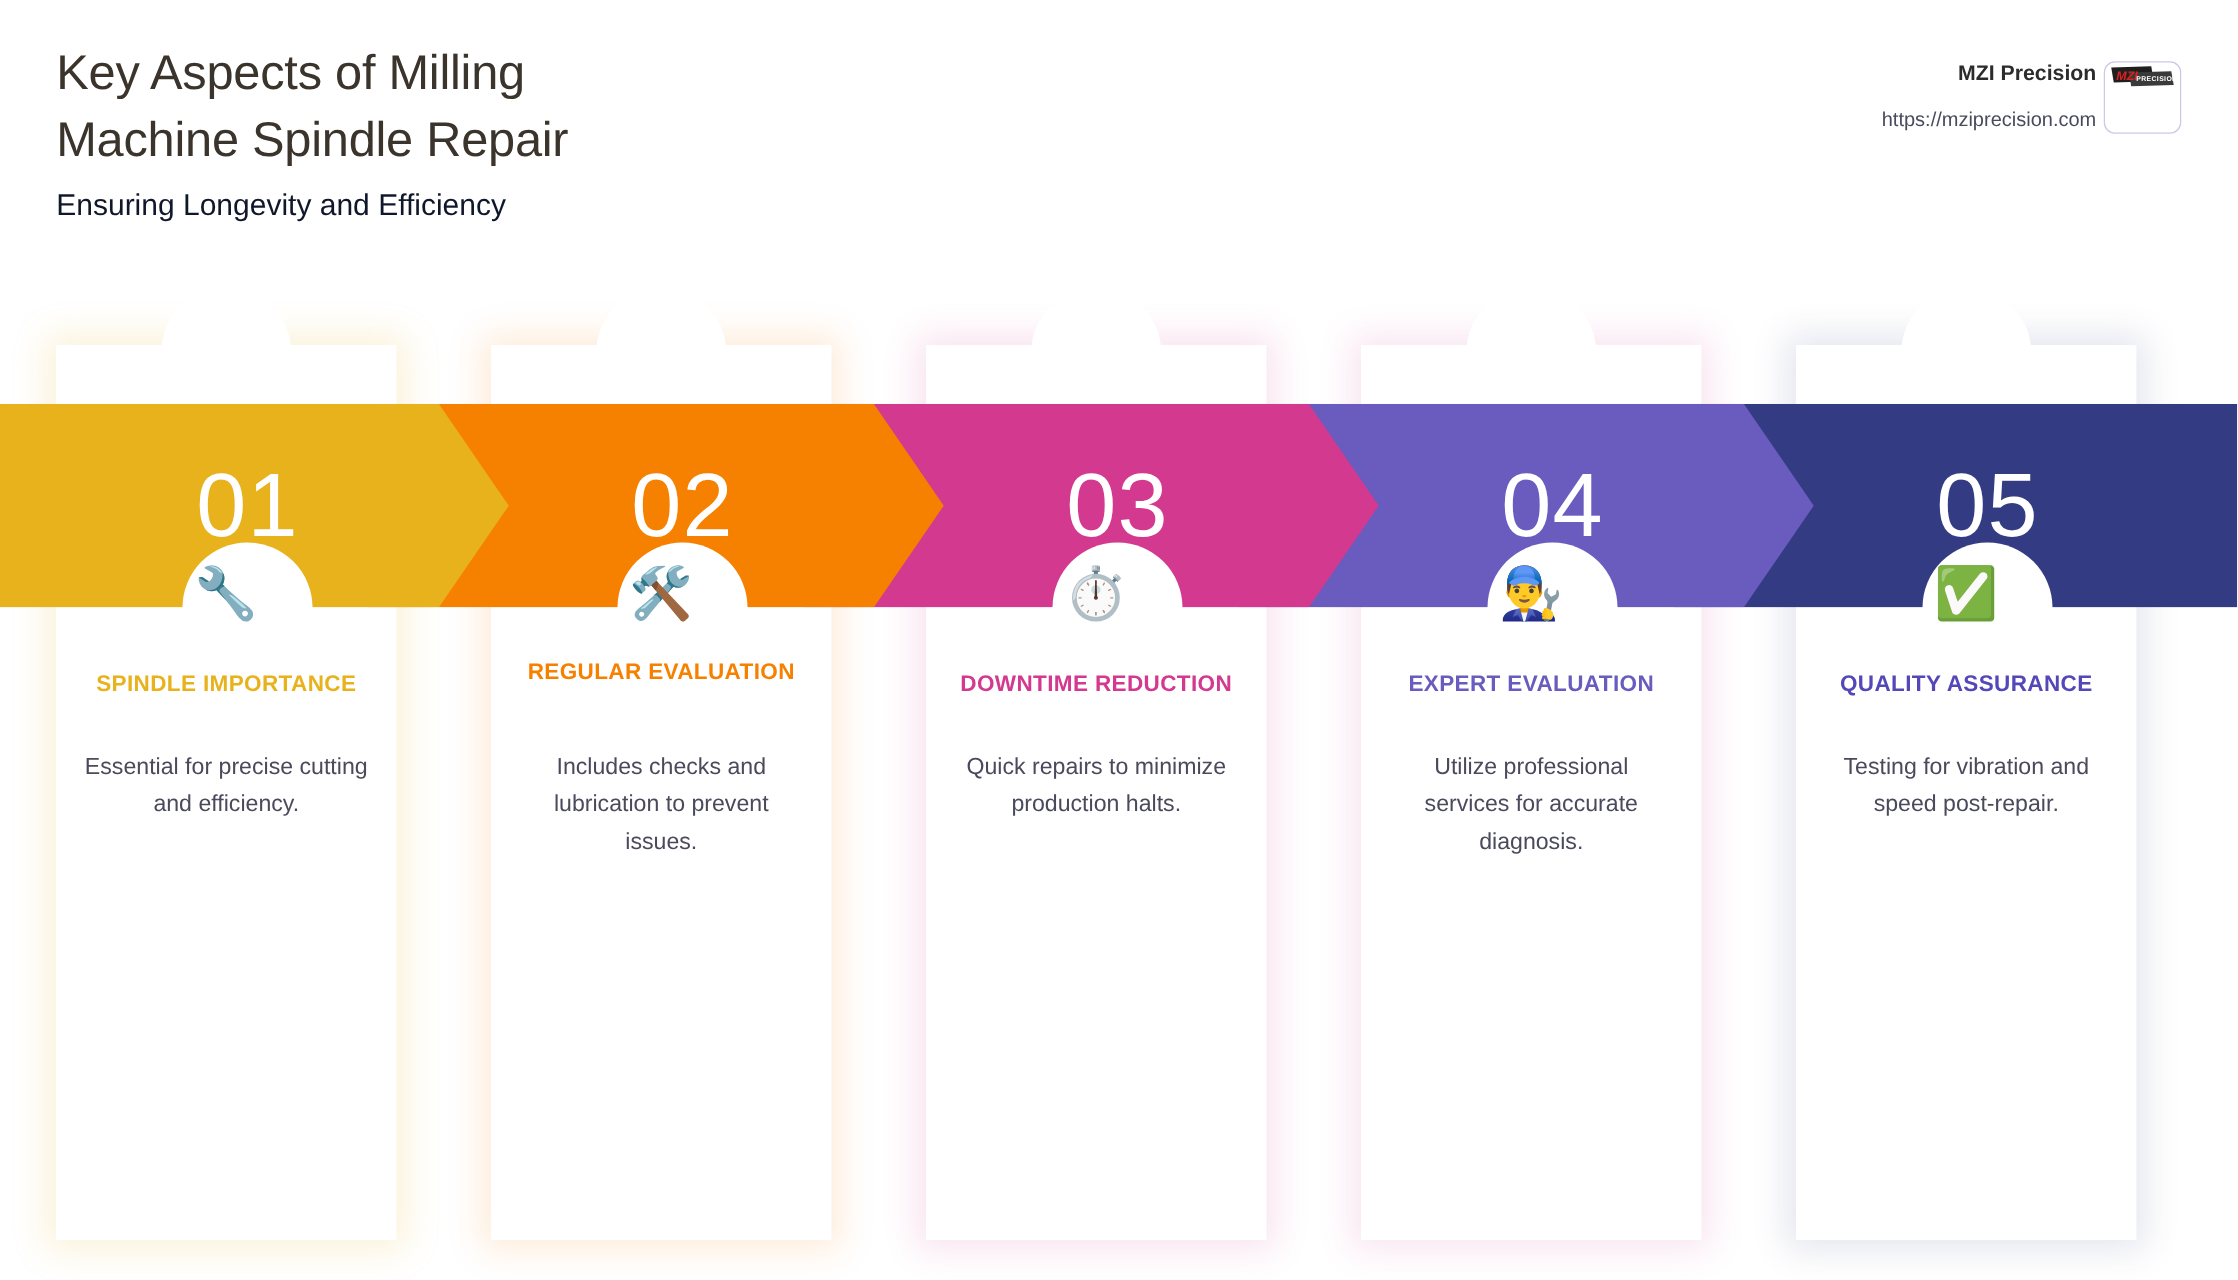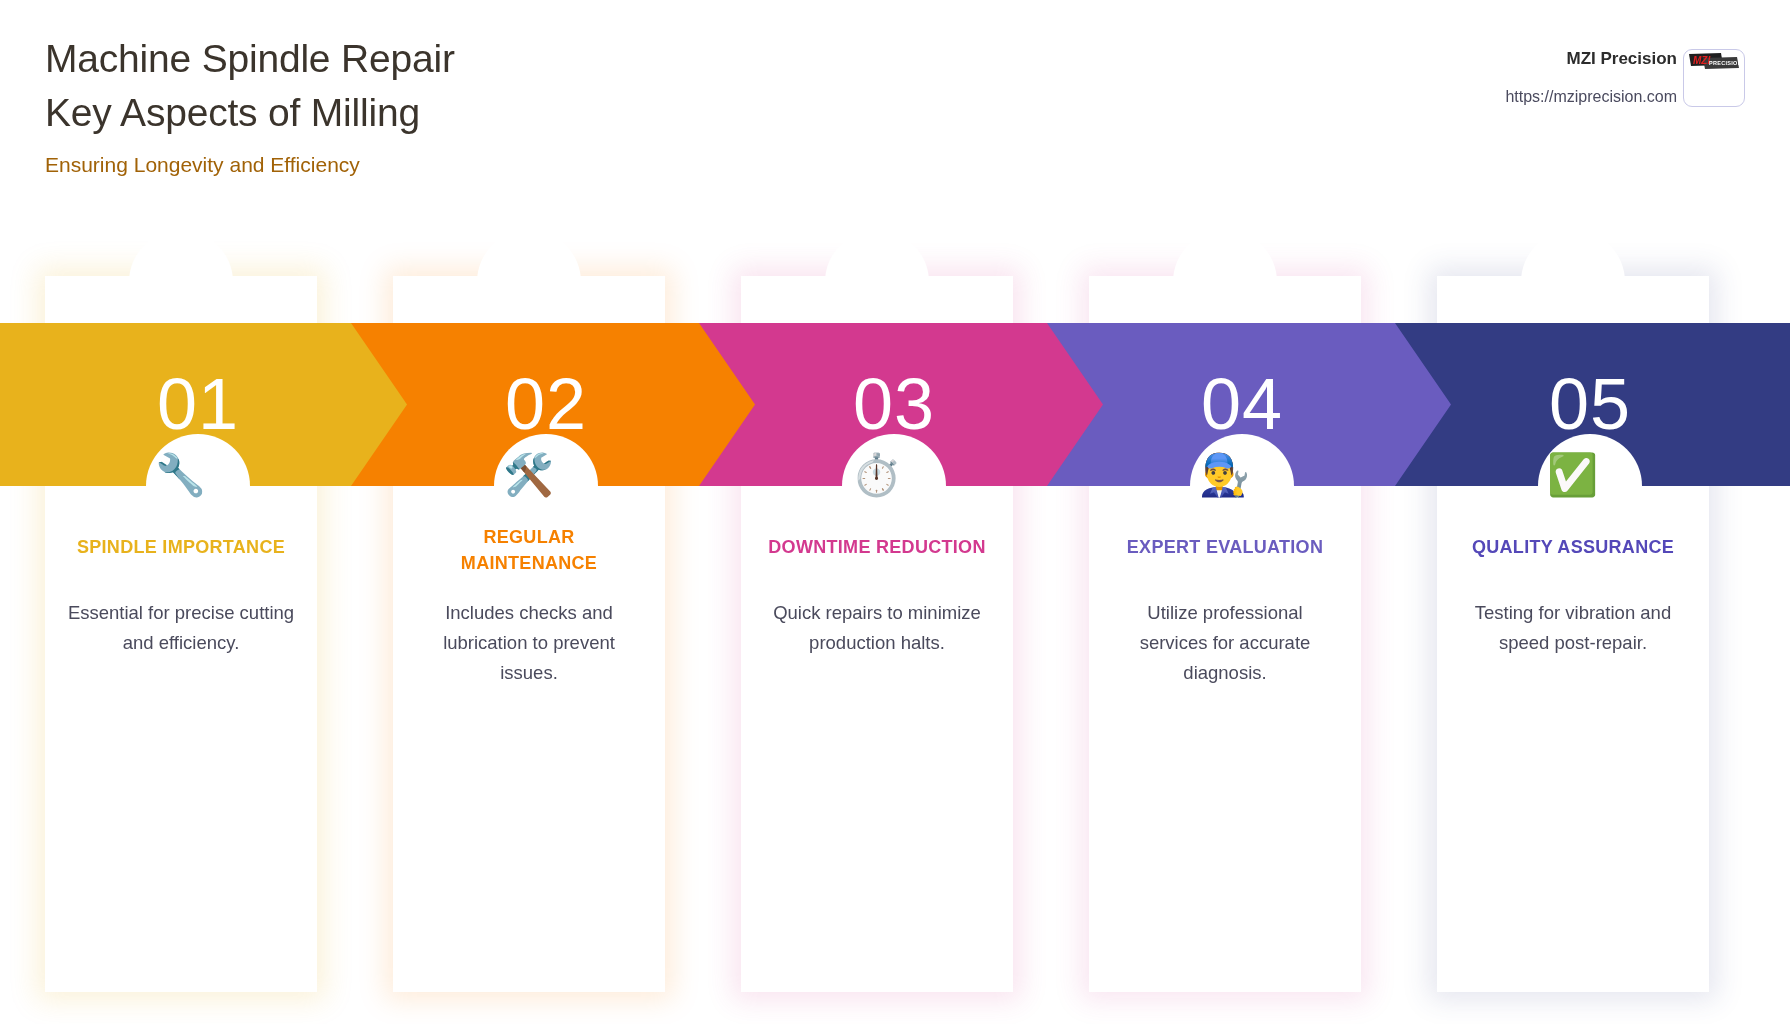--- a/index.html
+++ b/index.html
@@ -28,24 +28,24 @@
     font-size: 39px;
     line-height: 54px;
     font-weight: 400;
     color: #3b342c;
     letter-spacing: -0.2px;
   }
   .header-subtitle {
     position: absolute;
     left: 45px;
     top: 150px;
-    font-size: 21px;
+    font-size: 24px;
     line-height: 30px;
     font-weight: 400;
-    color: #a16207;
+    color: #0f172a;
   }
 
   .brand-block {
     position: absolute;
     right: 45px;
     top: 48px;
     display: flex;
     align-items: center;
     gap: 6px;
   }
@@ -161,22 +161,22 @@
     fill: #ffffff;
     letter-spacing: 1px;
   }
 </style>
 </head>
 <body>
 
 <div id="page">
 
   <div class="header-title">
+    <div>Key Aspects of Milling</div>
     <div>Machine Spindle Repair</div>
-    <div>Key Aspects of Milling</div>
   </div>
   <div class="header-subtitle">Ensuring Longevity and Efficiency</div>
 
   <div class="brand-block">
     <div class="brand-text">
       <span class="brand-name">MZI Precision</span>
       <span class="brand-url">https://mziprecision.com</span>
     </div>
     <div class="brand-logo-box">
       <svg width="54" height="26" viewBox="0 0 54 26">
@@ -195,21 +195,21 @@
       <div class="card-notch"></div>
       <div class="card-icon">🔧</div>
       <div class="card-title" style="color:#E8B21C;">SPINDLE IMPORTANCE</div>
       <div class="card-desc">Essential for precise cutting and efficiency.</div>
     </div>
 
     <div class="card" style="left:393px; box-shadow:0 0 26px 8px rgba(246,129,0,0.15);">
       <div class="card-inner"></div>
       <div class="card-notch"></div>
       <div class="card-icon">🛠️</div>
-      <div class="card-title" style="color:#F68100; top:248px;">REGULAR MAINTENANCE</div>
+      <div class="card-title" style="color:#F68100; top:248px;">REGULAR EVALUATION</div>
       <div class="card-desc">Includes checks and lubrication to prevent issues.</div>
     </div>
 
     <div class="card" style="left:1089px; box-shadow:0 0 26px 8px rgba(211,57,143,0.13);">
       <div class="card-inner"></div>
       <div class="card-notch"></div>
       <div class="card-icon">👨‍🔧</div>
       <div class="card-title" style="color:#6A5CBF;">EXPERT EVALUATION</div>
       <div class="card-desc">Utilize professional services for accurate diagnosis.</div>
     </div>

